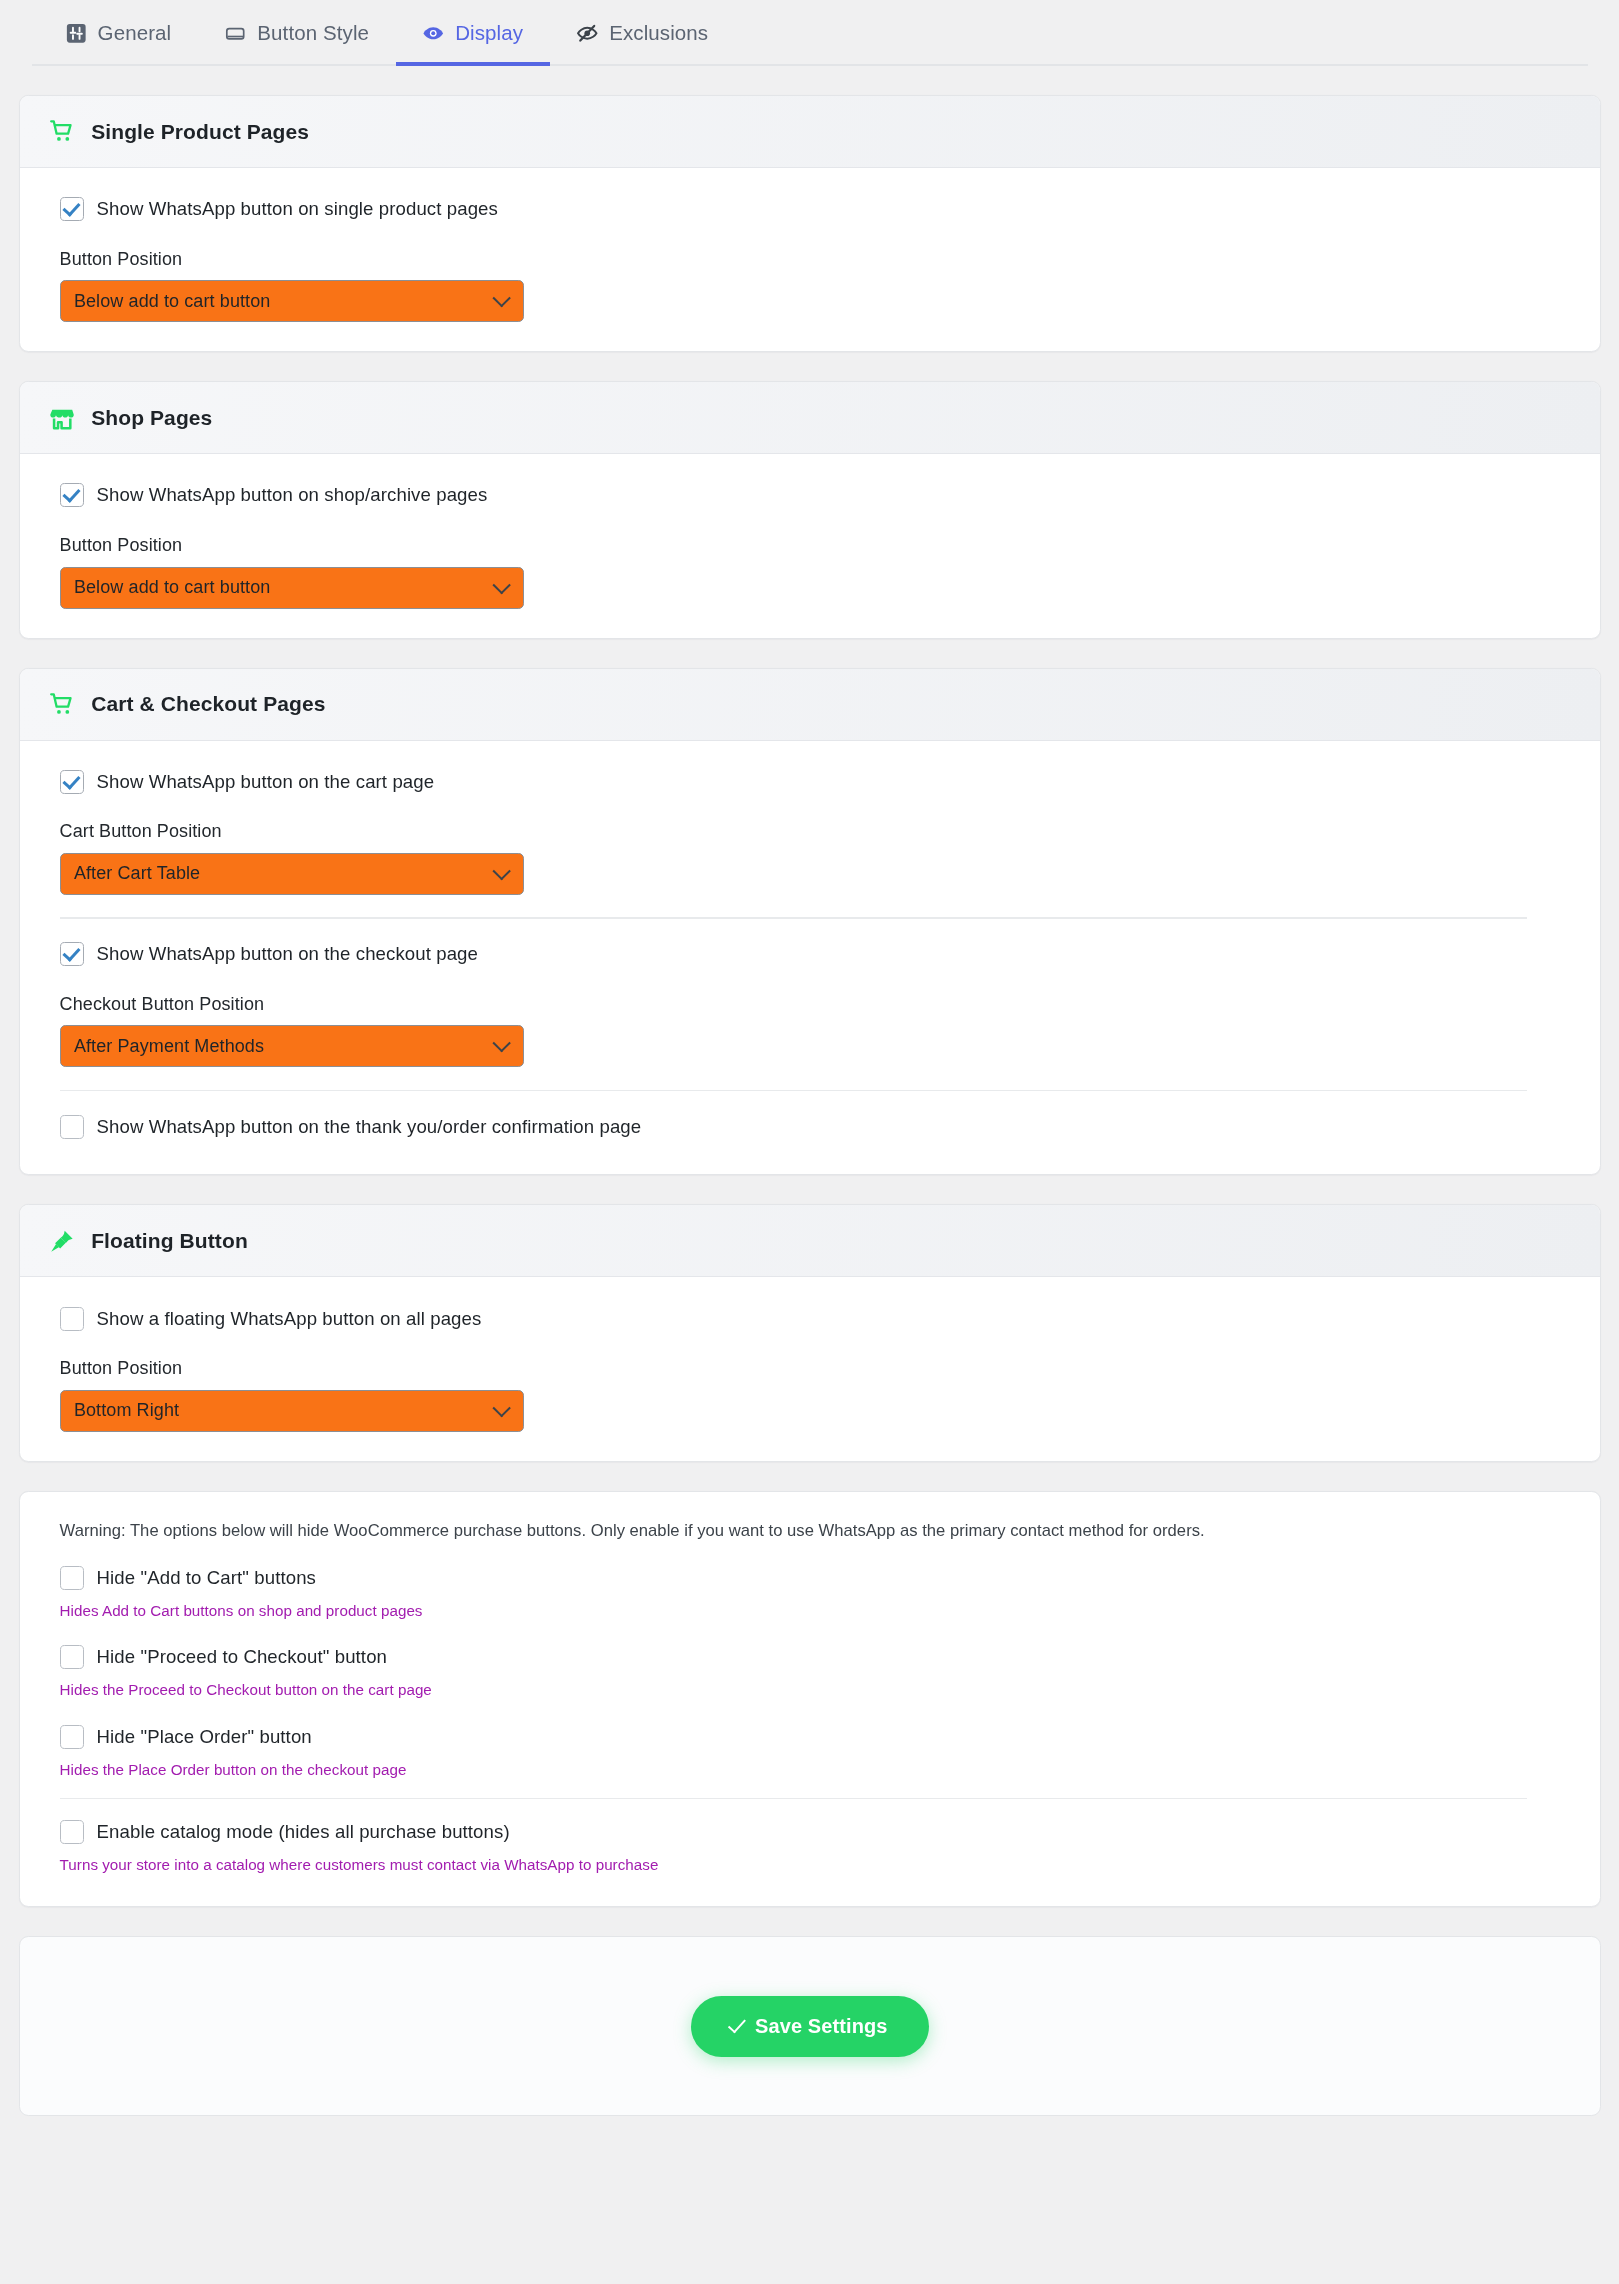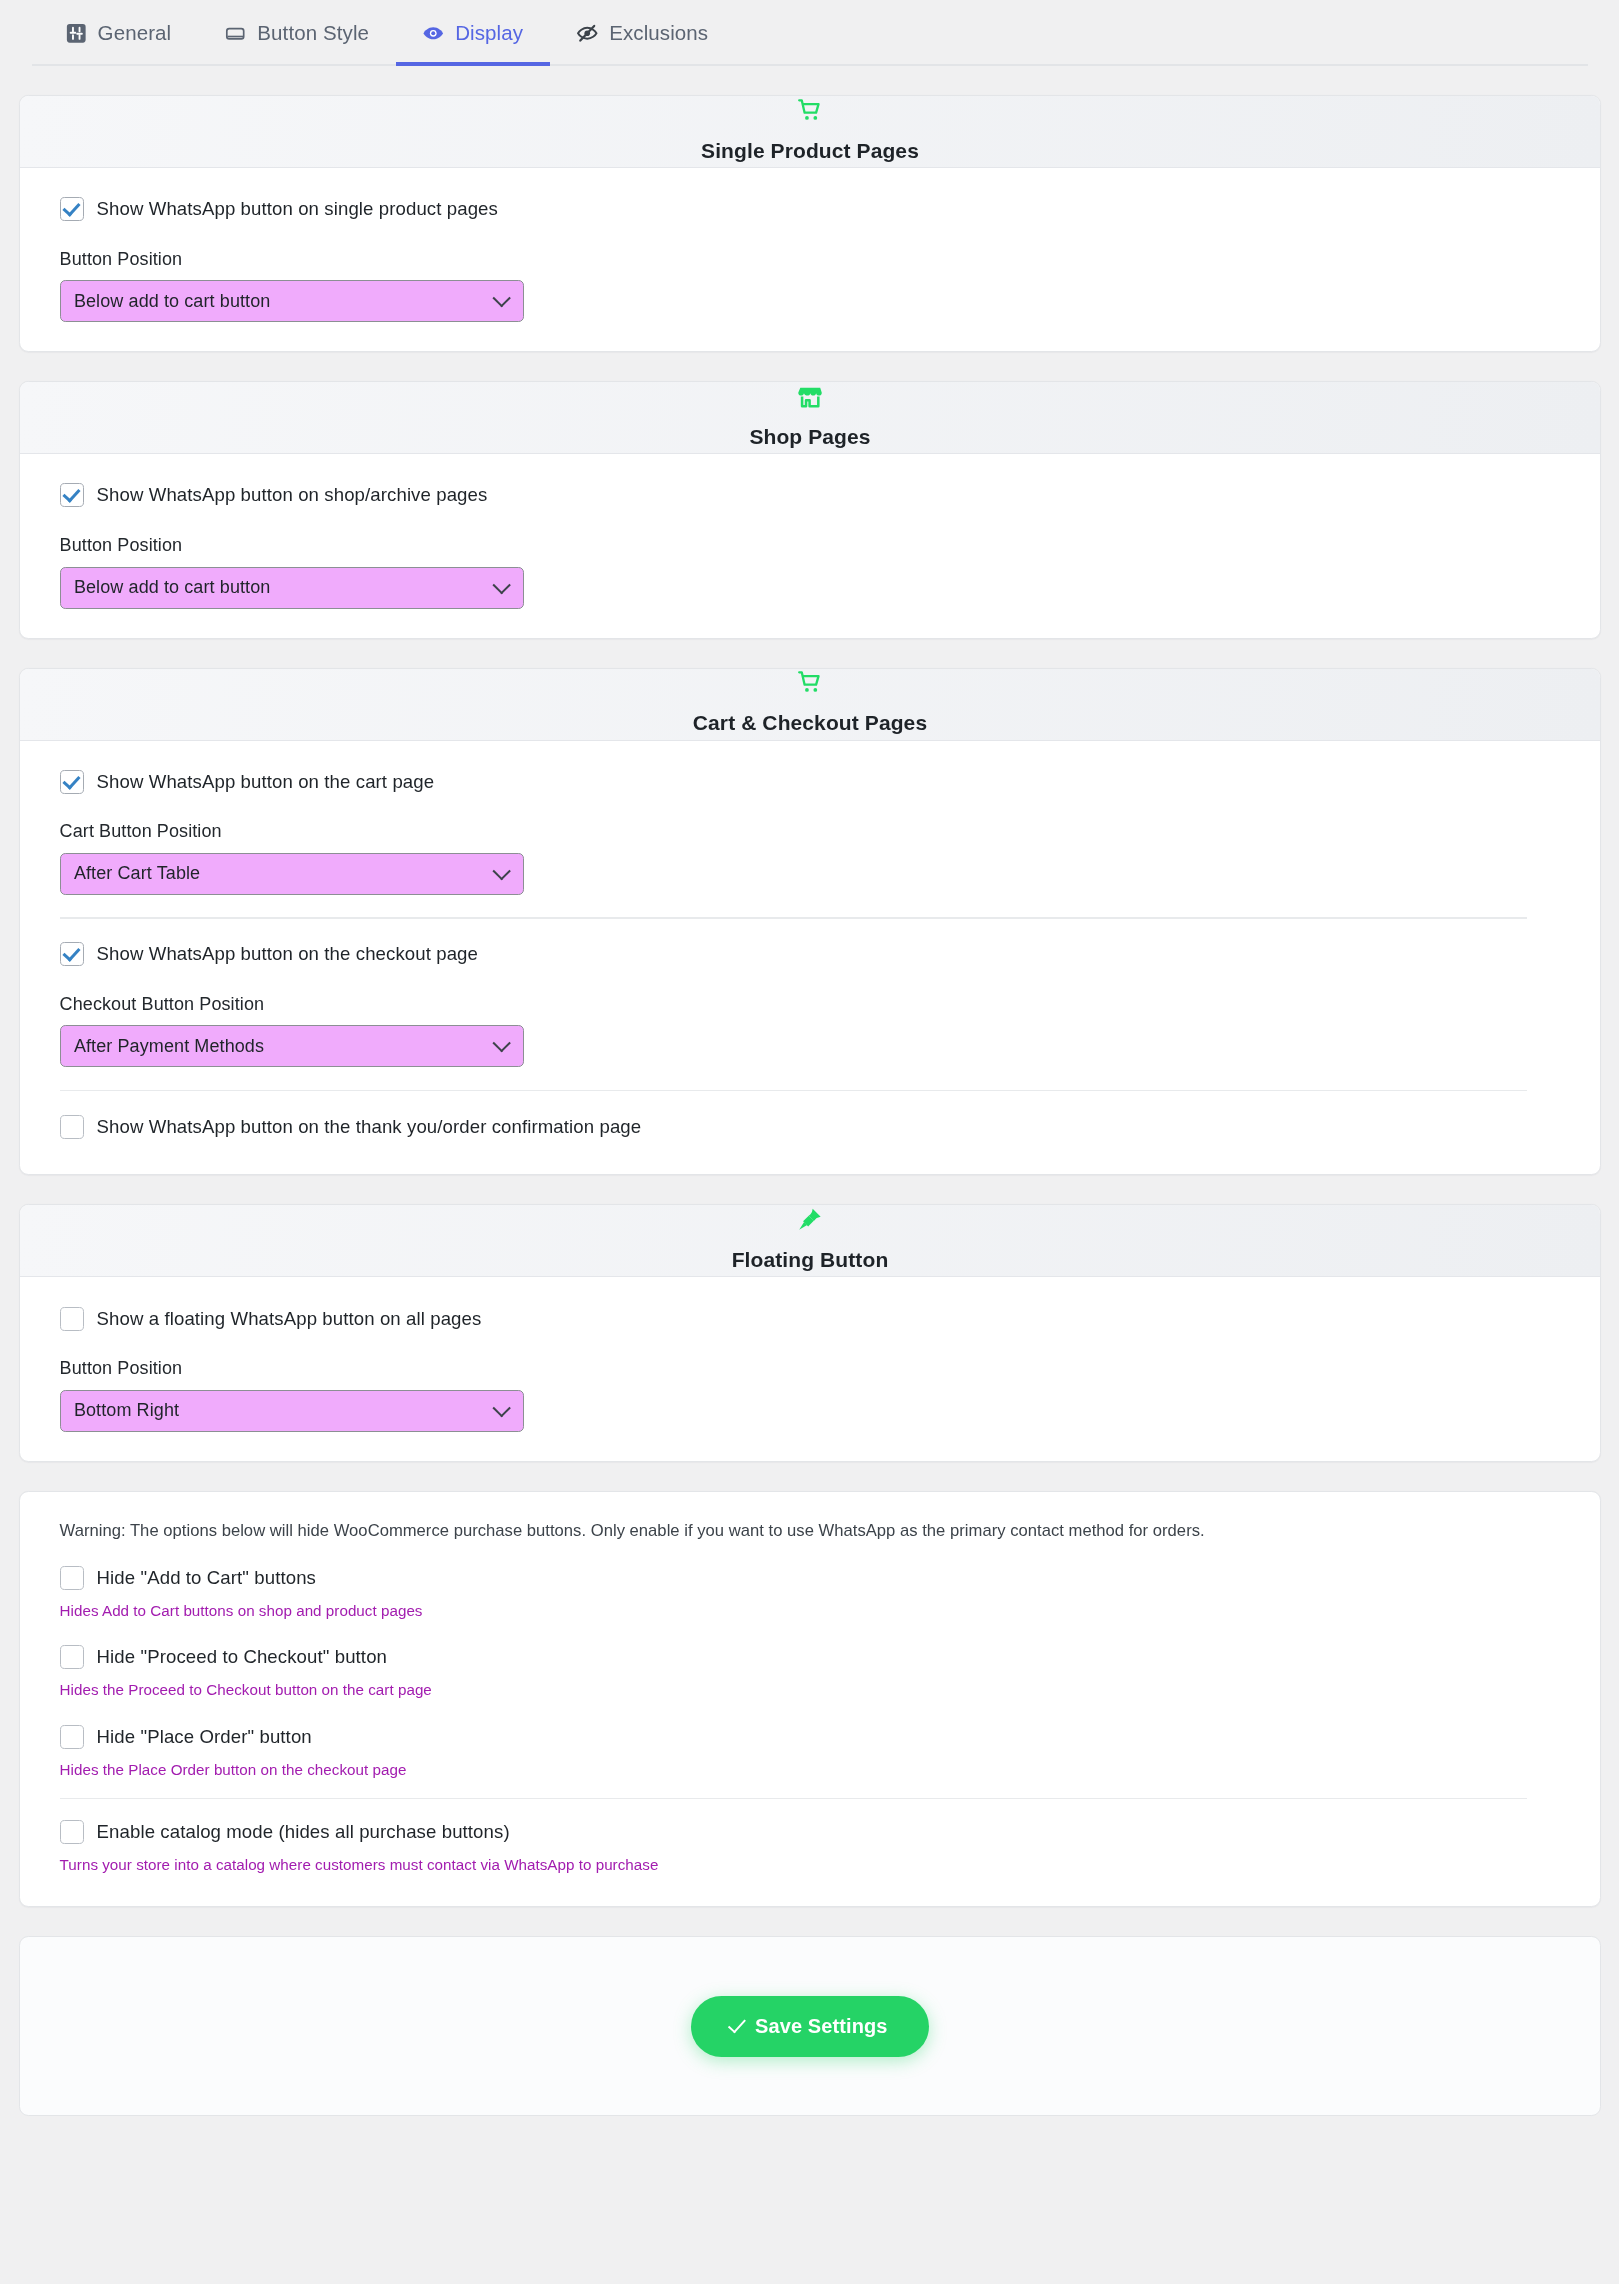--- a/index.html
+++ b/index.html
@@ -64,21 +64,20 @@
     box-shadow: 0 0.7px 1.3px rgba(16,24,40,.04);
   }
   .card-head {
     background: linear-gradient(95deg, #f6f7f9 0%, #edeff2 100%);
     border-bottom: 1.3px solid #e4e6ea;
     height: 72px;
     display: flex;
     align-items: center;
     gap: 14.6px;
     padding: 0 29px;
-    flex-direction: column;
   }
   .card-head .hicon {
     width: 28px; height: 28px;
     display: flex; align-items: center; justify-content: center;
     flex: 0 0 auto;
   }
   .card-head h2 {
     font-size: 21px;
     font-weight: 700;
     color: #1e2328;
@@ -124,21 +123,21 @@
     display: block;
     margin-bottom: 10.6px;
     letter-spacing: 0.1px;
   }
   .select {
     position: relative;
     width: 464px;
     height: 42px;
     border: 1.3px solid #8c8f94;
     border-radius: 5.3px;
-    background: #f0abfc;
+    background: #f97316;
     display: flex;
     align-items: center;
     padding: 0 13.3px;
     cursor: pointer;
   }
   .select .val {
     font-size: 18px;
     color: #1f2429;
     letter-spacing: 0.1px;
   }

